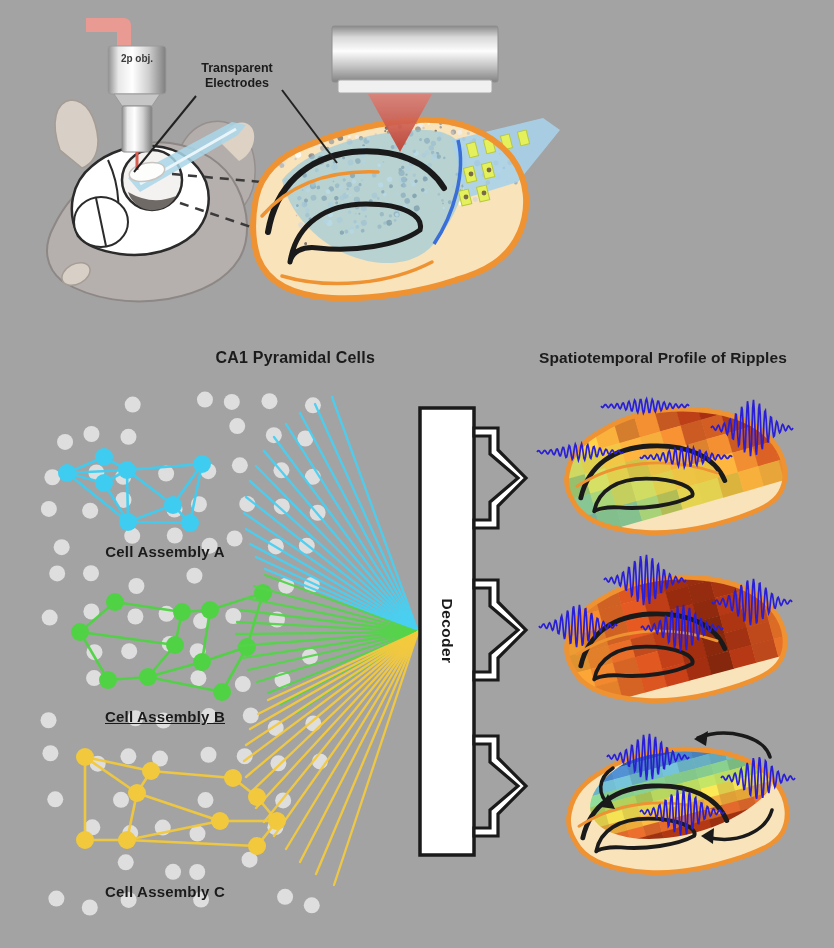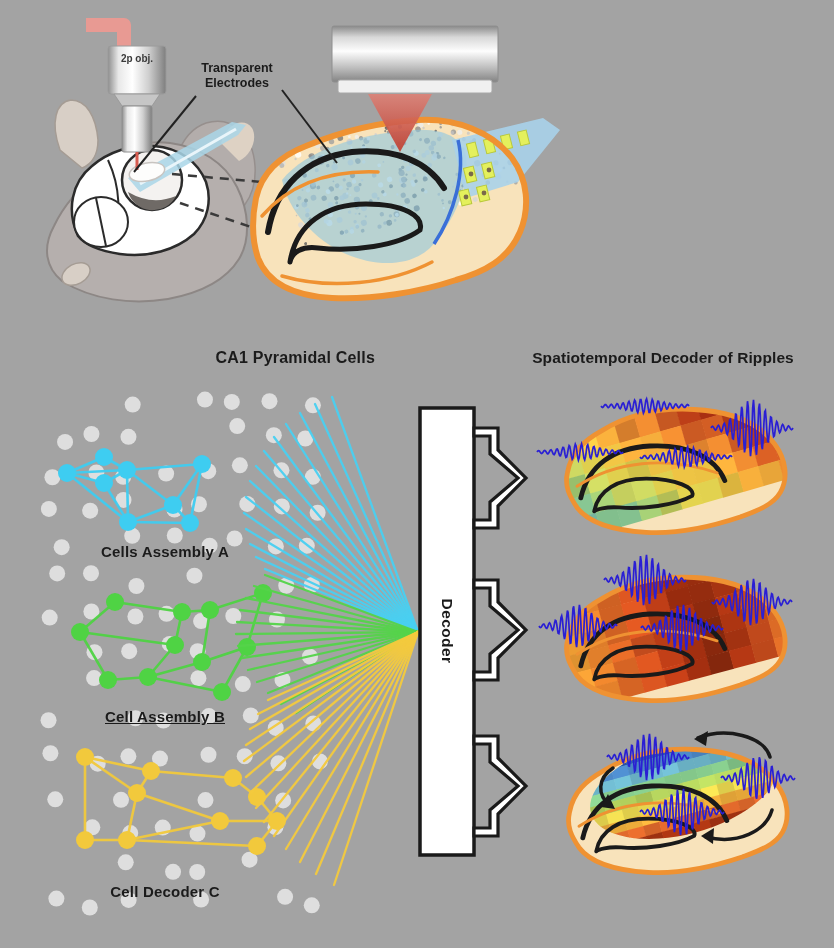--- a/index.html
+++ b/index.html
@@ -942,18 +942,18 @@
         <path d="M641.0 628.0L641.7 626.8L642.5 626.3L643.2 626.8L644.0 628.1L644.7 629.4L645.5 630.0L646.2 629.3L647.0 627.8L647.7 626.2L648.5 625.6L649.2 626.5L649.9 628.5L650.7 630.5L651.4 631.1L652.2 629.9L652.9 627.2L653.7 624.6L654.4 623.9L655.2 625.7L655.9 629.4L656.7 632.8L657.4 633.5L658.1 630.8L658.9 625.7L659.6 621.4L660.4 620.8L661.1 624.8L661.9 631.5L662.6 636.9L663.4 637.2L664.1 631.6L664.9 622.9L665.6 616.4L666.3 616.6L667.1 624.2L667.8 635.0L668.6 642.5L669.3 641.5L670.1 631.7L670.8 618.7L671.6 610.5L672.3 612.7L673.1 624.7L673.8 639.6L674.5 648.1L675.3 644.5L676.0 630.4L676.8 614.2L677.5 605.9L678.3 611.0L679.0 626.7L679.8 643.6L680.5 651.2L681.3 644.7L682.0 628.0L682.7 611.3L683.5 604.8L684.2 612.4L685.0 629.3L685.7 645.0L686.5 650.1L687.2 641.8L688.0 625.6L688.7 611.5L689.5 607.9L690.2 616.4L690.9 631.3L691.7 643.3L692.4 645.5L693.2 637.3L693.9 624.3L694.7 614.5L695.4 613.5L696.2 621.0L696.9 631.8L697.7 639.4L698.4 639.6L699.1 633.1L699.9 624.4L700.6 618.8L701.4 619.1L702.1 624.5L702.9 631.2L703.6 635.2L704.4 634.6L705.1 630.3L705.9 625.2L706.6 622.5L707.3 623.2L708.1 626.6L708.8 630.3L709.6 632.1L710.3 631.4L711.1 628.8L711.8 626.1L712.6 624.9L713.3 625.5L714.1 627.5L714.8 629.5L715.5 630.4L716.3 629.8L717.0 628.2L717.8 626.7L718.5 626.0L719.3 626.6L720.0 627.9L720.8 629.2L721.5 629.7L722.3 629.2L723.0 628.0" fill="none" stroke="#2a1fd4" stroke-width="1.7"></path>
         <path d="M607.0 757.0L607.7 755.8L608.5 755.3L609.2 755.8L610.0 757.1L610.7 758.4L611.5 759.0L612.2 758.3L613.0 756.8L613.7 755.2L614.5 754.6L615.2 755.5L615.9 757.5L616.7 759.5L617.4 760.1L618.2 758.9L618.9 756.2L619.7 753.6L620.4 752.9L621.2 754.7L621.9 758.4L622.7 761.8L623.4 762.5L624.1 759.8L624.9 754.7L625.6 750.4L626.4 749.8L627.1 753.8L627.9 760.5L628.6 765.9L629.4 766.2L630.1 760.6L630.9 751.9L631.6 745.4L632.3 745.6L633.1 753.2L633.8 764.0L634.6 771.5L635.3 770.5L636.1 760.7L636.8 747.7L637.6 739.5L638.3 741.7L639.1 753.7L639.8 768.6L640.5 777.1L641.3 773.5L642.0 759.4L642.8 743.2L643.5 734.9L644.3 740.0L645.0 755.7L645.8 772.6L646.5 780.2L647.3 773.7L648.0 757.0L648.7 740.3L649.5 733.8L650.2 741.4L651.0 758.3L651.7 774.0L652.5 779.1L653.2 770.8L654.0 754.6L654.7 740.5L655.5 736.9L656.2 745.4L656.9 760.3L657.7 772.3L658.4 774.5L659.2 766.3L659.9 753.3L660.7 743.5L661.4 742.5L662.2 750.0L662.9 760.8L663.7 768.4L664.4 768.6L665.1 762.1L665.9 753.4L666.6 747.8L667.4 748.1L668.1 753.5L668.9 760.2L669.6 764.2L670.4 763.6L671.1 759.3L671.9 754.2L672.6 751.5L673.3 752.2L674.1 755.6L674.8 759.3L675.6 761.1L676.3 760.4L677.1 757.8L677.8 755.1L678.6 753.9L679.3 754.5L680.1 756.5L680.8 758.5L681.5 759.4L682.3 758.8L683.0 757.2L683.8 755.7L684.5 755.0L685.3 755.6L686.0 756.9L686.8 758.2L687.5 758.7L688.3 758.2L689.0 757.0" fill="none" stroke="#2a1fd4" stroke-width="1.7"></path>
         <path d="M721.0 778.0L721.7 777.0L722.3 776.4L723.0 776.5L723.7 777.3L724.4 778.5L725.0 779.6L725.7 780.0L726.4 779.5L727.1 778.3L727.7 776.7L728.4 775.6L729.1 775.5L729.7 776.6L730.4 778.5L731.1 780.4L731.8 781.5L732.4 781.0L733.1 778.9L733.8 776.1L734.5 773.8L735.1 773.2L735.8 774.8L736.5 778.3L737.1 782.2L737.8 784.6L738.5 784.1L739.2 780.6L739.8 775.2L740.5 770.5L741.2 768.8L741.9 771.3L742.5 777.4L743.2 784.6L743.9 789.4L744.5 789.3L745.2 783.8L745.9 774.9L746.6 766.6L747.2 762.9L747.9 766.1L748.6 775.2L749.3 786.3L749.9 794.3L750.6 795.2L751.3 788.0L751.9 775.8L752.6 764.0L753.3 758.2L754.0 761.3L754.6 772.2L755.3 786.1L756.0 796.6L756.7 798.8L757.3 791.5L758.0 778.0L758.7 764.5L759.3 757.2L760.0 759.4L760.7 769.9L761.4 783.8L762.0 794.7L762.7 797.8L763.4 792.0L764.1 780.2L764.7 768.0L765.4 760.8L766.1 761.7L766.7 769.7L767.4 780.8L768.1 789.9L768.8 793.1L769.4 789.4L770.1 781.1L770.8 772.2L771.5 766.7L772.1 766.6L772.8 771.4L773.5 778.6L774.1 784.7L774.8 787.2L775.5 785.5L776.2 780.8L776.8 775.4L777.5 771.9L778.2 771.4L778.9 773.8L779.5 777.7L780.2 781.2L780.9 782.8L781.5 782.2L782.2 779.9L782.9 777.1L783.6 775.0L784.2 774.5L784.9 775.6L785.6 777.5L786.3 779.4L786.9 780.5L787.6 780.4L788.3 779.3L788.9 777.7L789.6 776.5L790.3 776.0L791.0 776.4L791.6 777.5L792.3 778.7L793.0 779.5L793.7 779.6L794.3 779.0L795.0 778.0" fill="none" stroke="#2a1fd4" stroke-width="1.7"></path>
         <path d="M640.0 812.0L640.8 810.8L641.5 810.3L642.3 810.8L643.1 812.1L643.8 813.4L644.6 814.0L645.3 813.3L646.1 811.8L646.9 810.2L647.6 809.6L648.4 810.5L649.2 812.5L649.9 814.5L650.7 815.1L651.5 813.9L652.2 811.2L653.0 808.6L653.7 807.9L654.5 809.7L655.3 813.4L656.0 816.8L656.8 817.5L657.6 814.8L658.3 809.7L659.1 805.4L659.9 804.8L660.6 808.8L661.4 815.5L662.1 820.9L662.9 821.2L663.7 815.6L664.4 806.9L665.2 800.4L666.0 800.6L666.7 808.2L667.5 819.0L668.3 826.5L669.0 825.5L669.8 815.7L670.5 802.7L671.3 794.5L672.1 796.7L672.8 808.7L673.6 823.6L674.4 832.1L675.1 828.5L675.9 814.4L676.7 798.2L677.4 789.9L678.2 795.0L678.9 810.7L679.7 827.6L680.5 835.2L681.2 828.7L682.0 812.0L682.8 795.3L683.5 788.8L684.3 796.4L685.1 813.3L685.8 829.0L686.6 834.1L687.3 825.8L688.1 809.6L688.9 795.5L689.6 791.9L690.4 800.4L691.2 815.3L691.9 827.3L692.7 829.5L693.5 821.3L694.2 808.3L695.0 798.5L695.7 797.5L696.5 805.0L697.3 815.8L698.0 823.4L698.8 823.6L699.6 817.1L700.3 808.4L701.1 802.8L701.9 803.1L702.6 808.5L703.4 815.2L704.1 819.2L704.9 818.6L705.7 814.3L706.4 809.2L707.2 806.5L708.0 807.2L708.7 810.6L709.5 814.3L710.3 816.1L711.0 815.4L711.8 812.8L712.5 810.1L713.3 808.9L714.1 809.5L714.8 811.5L715.6 813.5L716.4 814.4L717.1 813.8L717.9 812.2L718.7 810.7L719.4 810.0L720.2 810.6L720.9 811.9L721.7 813.2L722.5 813.7L723.2 813.2L724.0 812.0" fill="none" stroke="#2a1fd4" stroke-width="1.7"></path>
       </g>
 </svg>
 
 <div class="lbl" id="lbl-electrodes">Transparent Electrodes</div>
 <div class="lbl" id="lbl-2p">2p obj.</div>
 <div class="lbl" id="title-left">CA1 Pyramidal Cells</div>
-<div class="lbl" id="title-right">Spatiotemporal Decoder of Ripples</div>
-<div class="lbl asm-lbl" id="lbl-A">Cells Assembly A</div>
+<div class="lbl" id="title-right">Spatiotemporal Profile of Ripples</div>
+<div class="lbl asm-lbl" id="lbl-A">Cell Assembly A</div>
 <div class="lbl asm-lbl" id="lbl-B">Cell Assembly B</div>
-<div class="lbl asm-lbl" id="lbl-C">Cell Decoder C</div>
+<div class="lbl asm-lbl" id="lbl-C">Cell Assembly C</div>
 <div class="lbl" id="decoder-label">Decoder</div>
 </div>
 
 </body></html>

